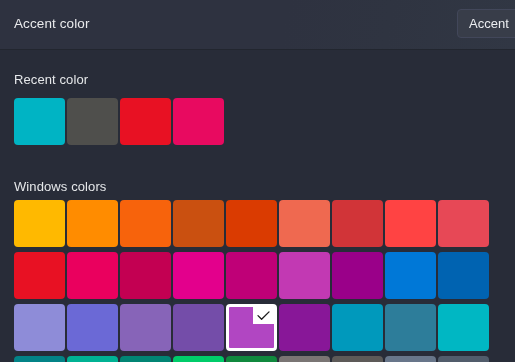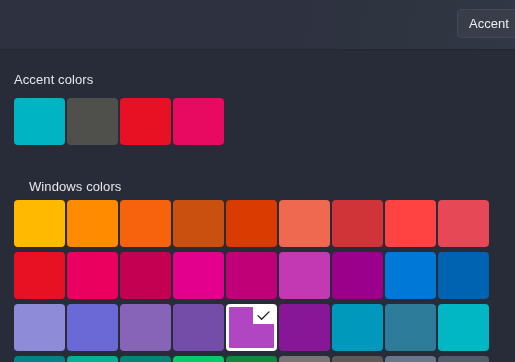--- a/index.html
+++ b/index.html
@@ -58,21 +58,21 @@
   
   .section-label {
     position: absolute;
     left: 14px;
     font-size: 13px;
     color: #e6e8ea;
     letter-spacing: 0.1px;
     white-space: nowrap;
   }
   .label-recent  { top: 72px; }
-  .label-windows { top: 179px; margin-left: 15px; }
+  .label-windows { top: 179px; }
 
   
   .swatch-row {
     position: absolute;
     left: 14px;
     display: flex;
     gap: 2px;
   }
   .row-recent { top: 98px; }
   .row-win-0  { top: 200px; }
@@ -119,27 +119,28 @@
     justify-content: center;
   }
   .swatch.selected .check-notch svg {
     display: block;
   }
 </style>
 </head>
 <body>
 
 <div class="header-card">
+  <div class="header-title">Accent color</div>
 
   <div class="dropdown-button">
     <span>Accent</span>
   </div>
 </div>
 
-<div class="section-label label-recent">Accent colors</div>
+<div class="section-label label-recent">Recent color</div>
 
 <div class="swatch-row row-recent" id="row-recent">
     <div class="swatch" style="background: rgb(0, 180, 196);"></div>
     <div class="swatch" style="background: rgb(79, 79, 76);"></div>
     <div class="swatch" style="background: rgb(232, 17, 35);"></div>
     <div class="swatch" style="background: rgb(232, 10, 96);"></div>
   </div>
 
 <div class="section-label label-windows">Windows colors</div>
 

